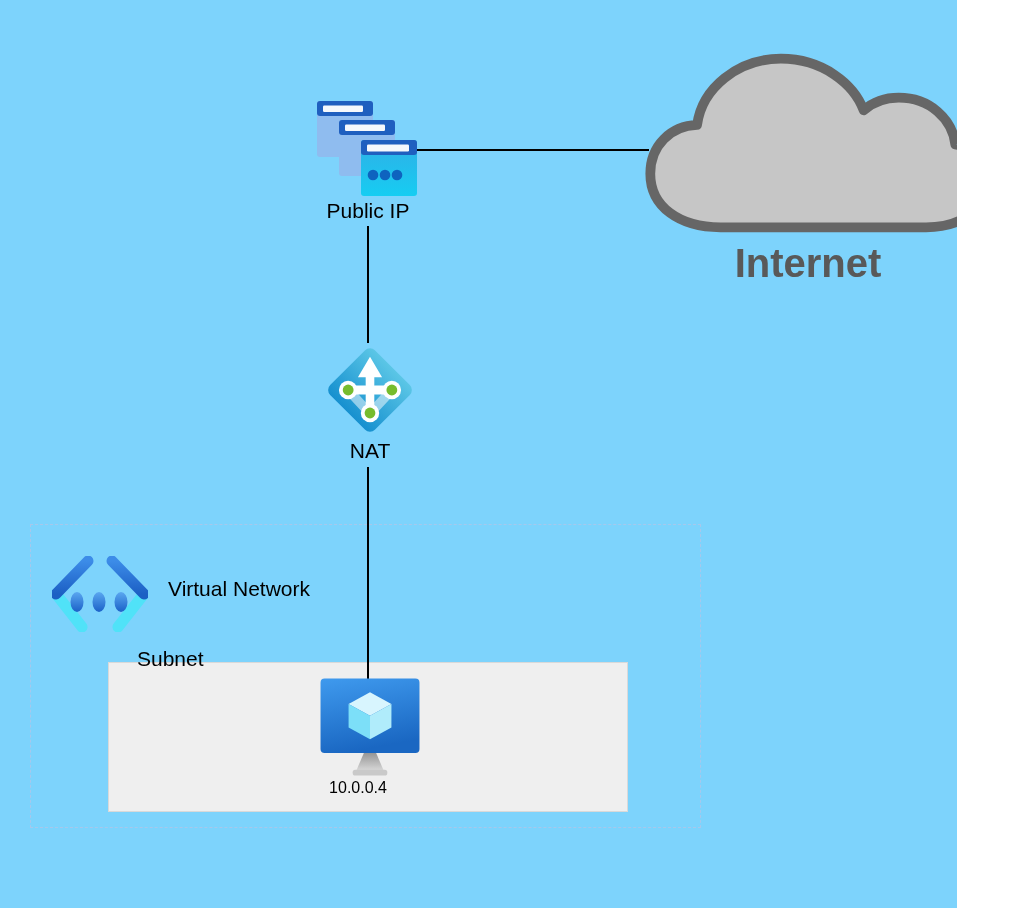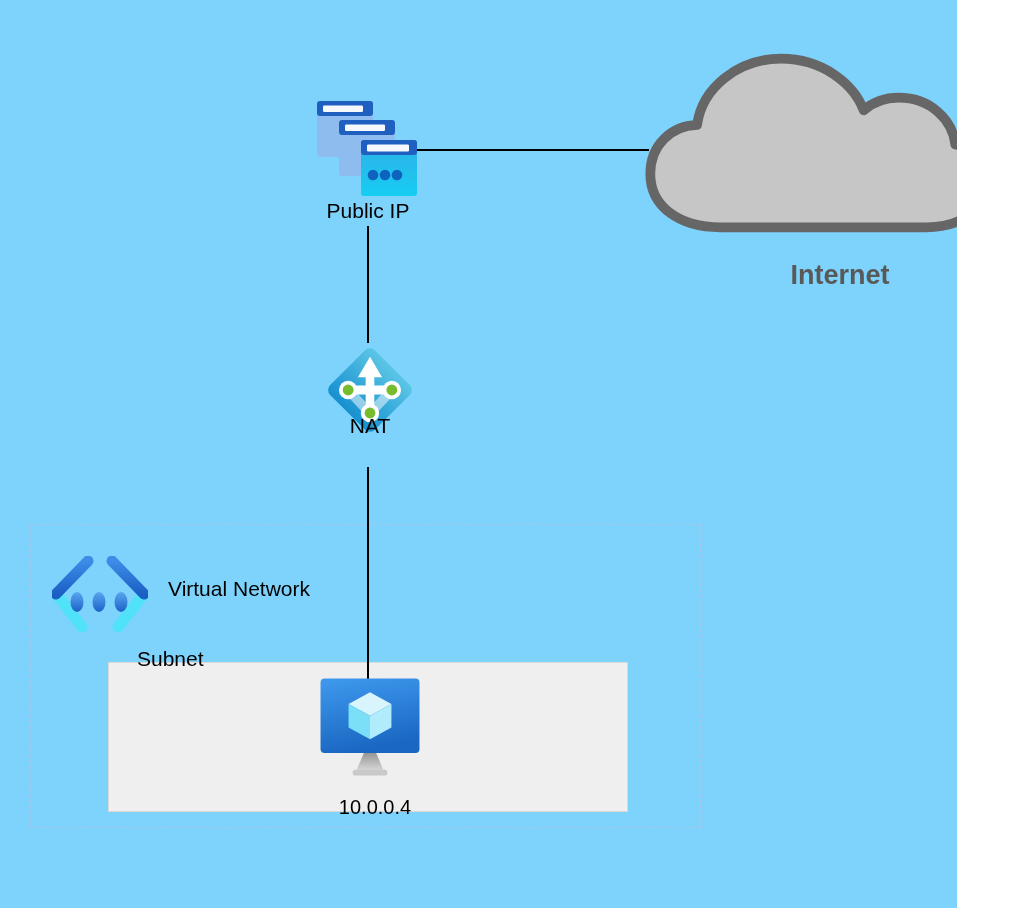--- a/index.html
+++ b/index.html
@@ -28,28 +28,28 @@
     box-sizing:border-box;
   }
   #subnet-box{
     position:absolute;
     left:108px;top:662px;width:520px;height:150px;
     background:#EFEFEF;
     border:1px solid #D9D9D9;
     box-sizing:border-box;
   }
   #internet-label{
-    left:690px;top:243px;width:300px;
-    font-size:27px;font-weight:700;color:#595959;line-height:40px;margin-top:12px;
+    left:658px;top:243px;width:300px;
+    font-size:40px;font-weight:700;color:#595959;line-height:40px;
   }
   #publicip-label{left:315px;top:199px;width:106px;}
-  #nat-label{left:318px;top:414px;width:104px;}
+  #nat-label{left:318px;top:439px;width:104px;}
   #vnet-label{left:168px;top:577px;}
   #subnet-label{left:137px;top:647px;}
-  #vm-label{left:324px;top:776px;width:102px;font-size:20px;margin-top:19px;}
+  #vm-label{left:307px;top:776px;width:102px;font-size:16px;}
   #conn-pip-internet{left:416px;top:149px;width:233px;height:2px;}
   #conn-pip-nat{left:367px;top:226px;width:2px;height:117px;}
   #conn-nat-vm{left:367px;top:467px;width:2px;height:212px;}
 </style>
 </head>
 <body>
 
 <div id="canvas">
 
   <div id="vnet-box"></div>

